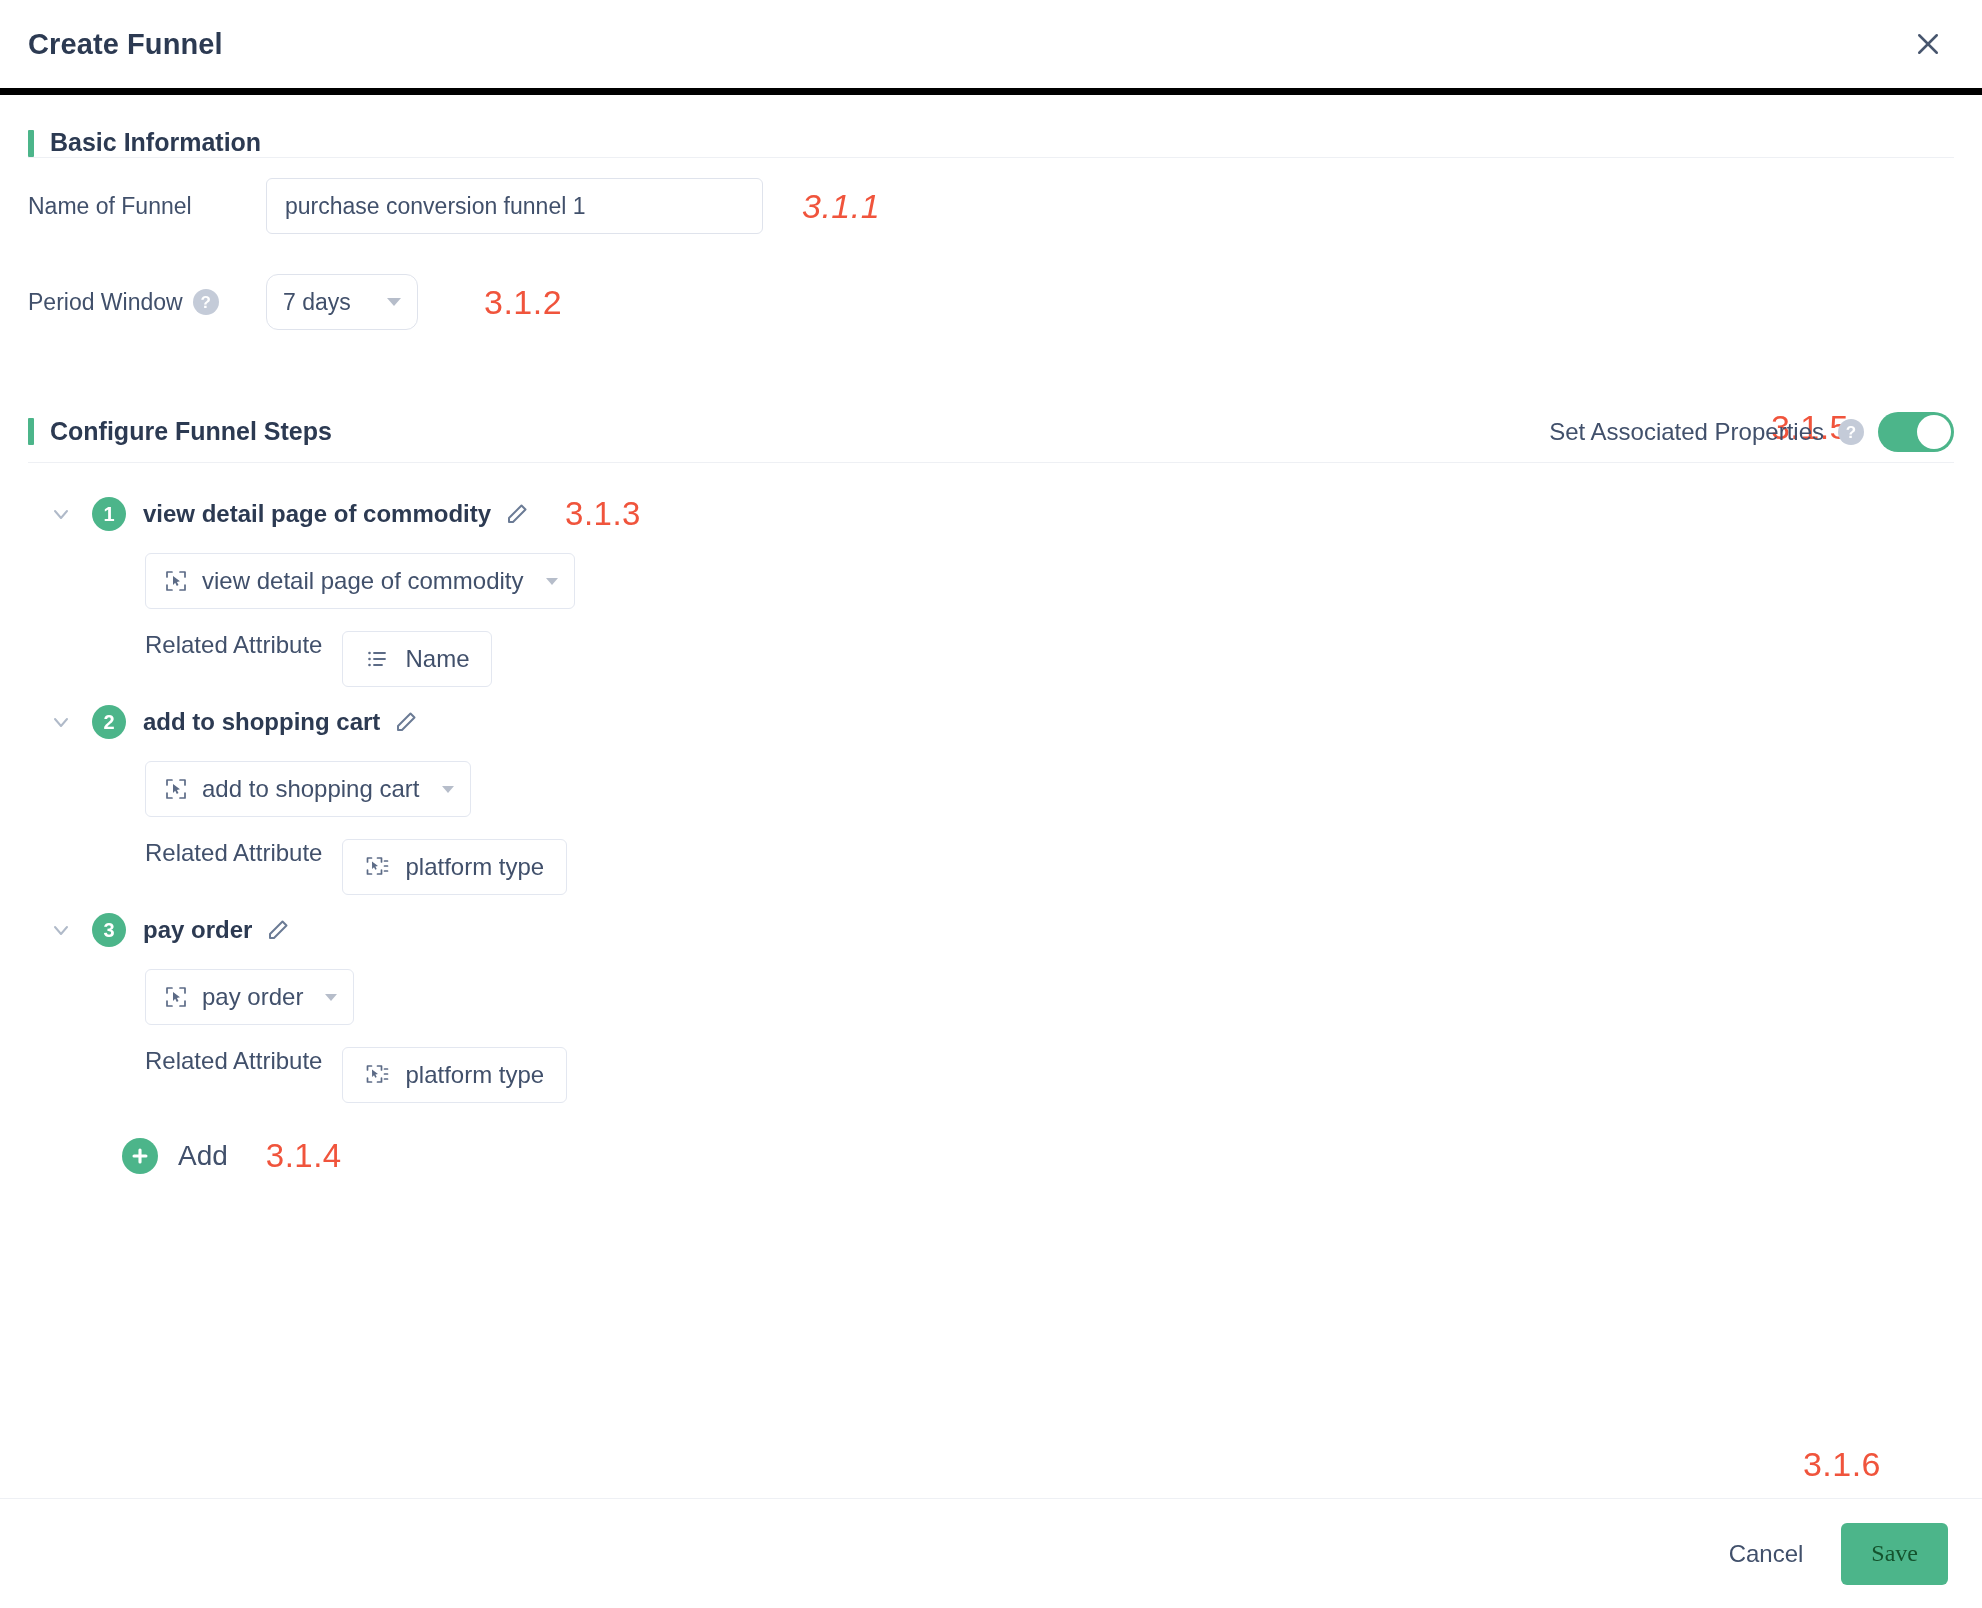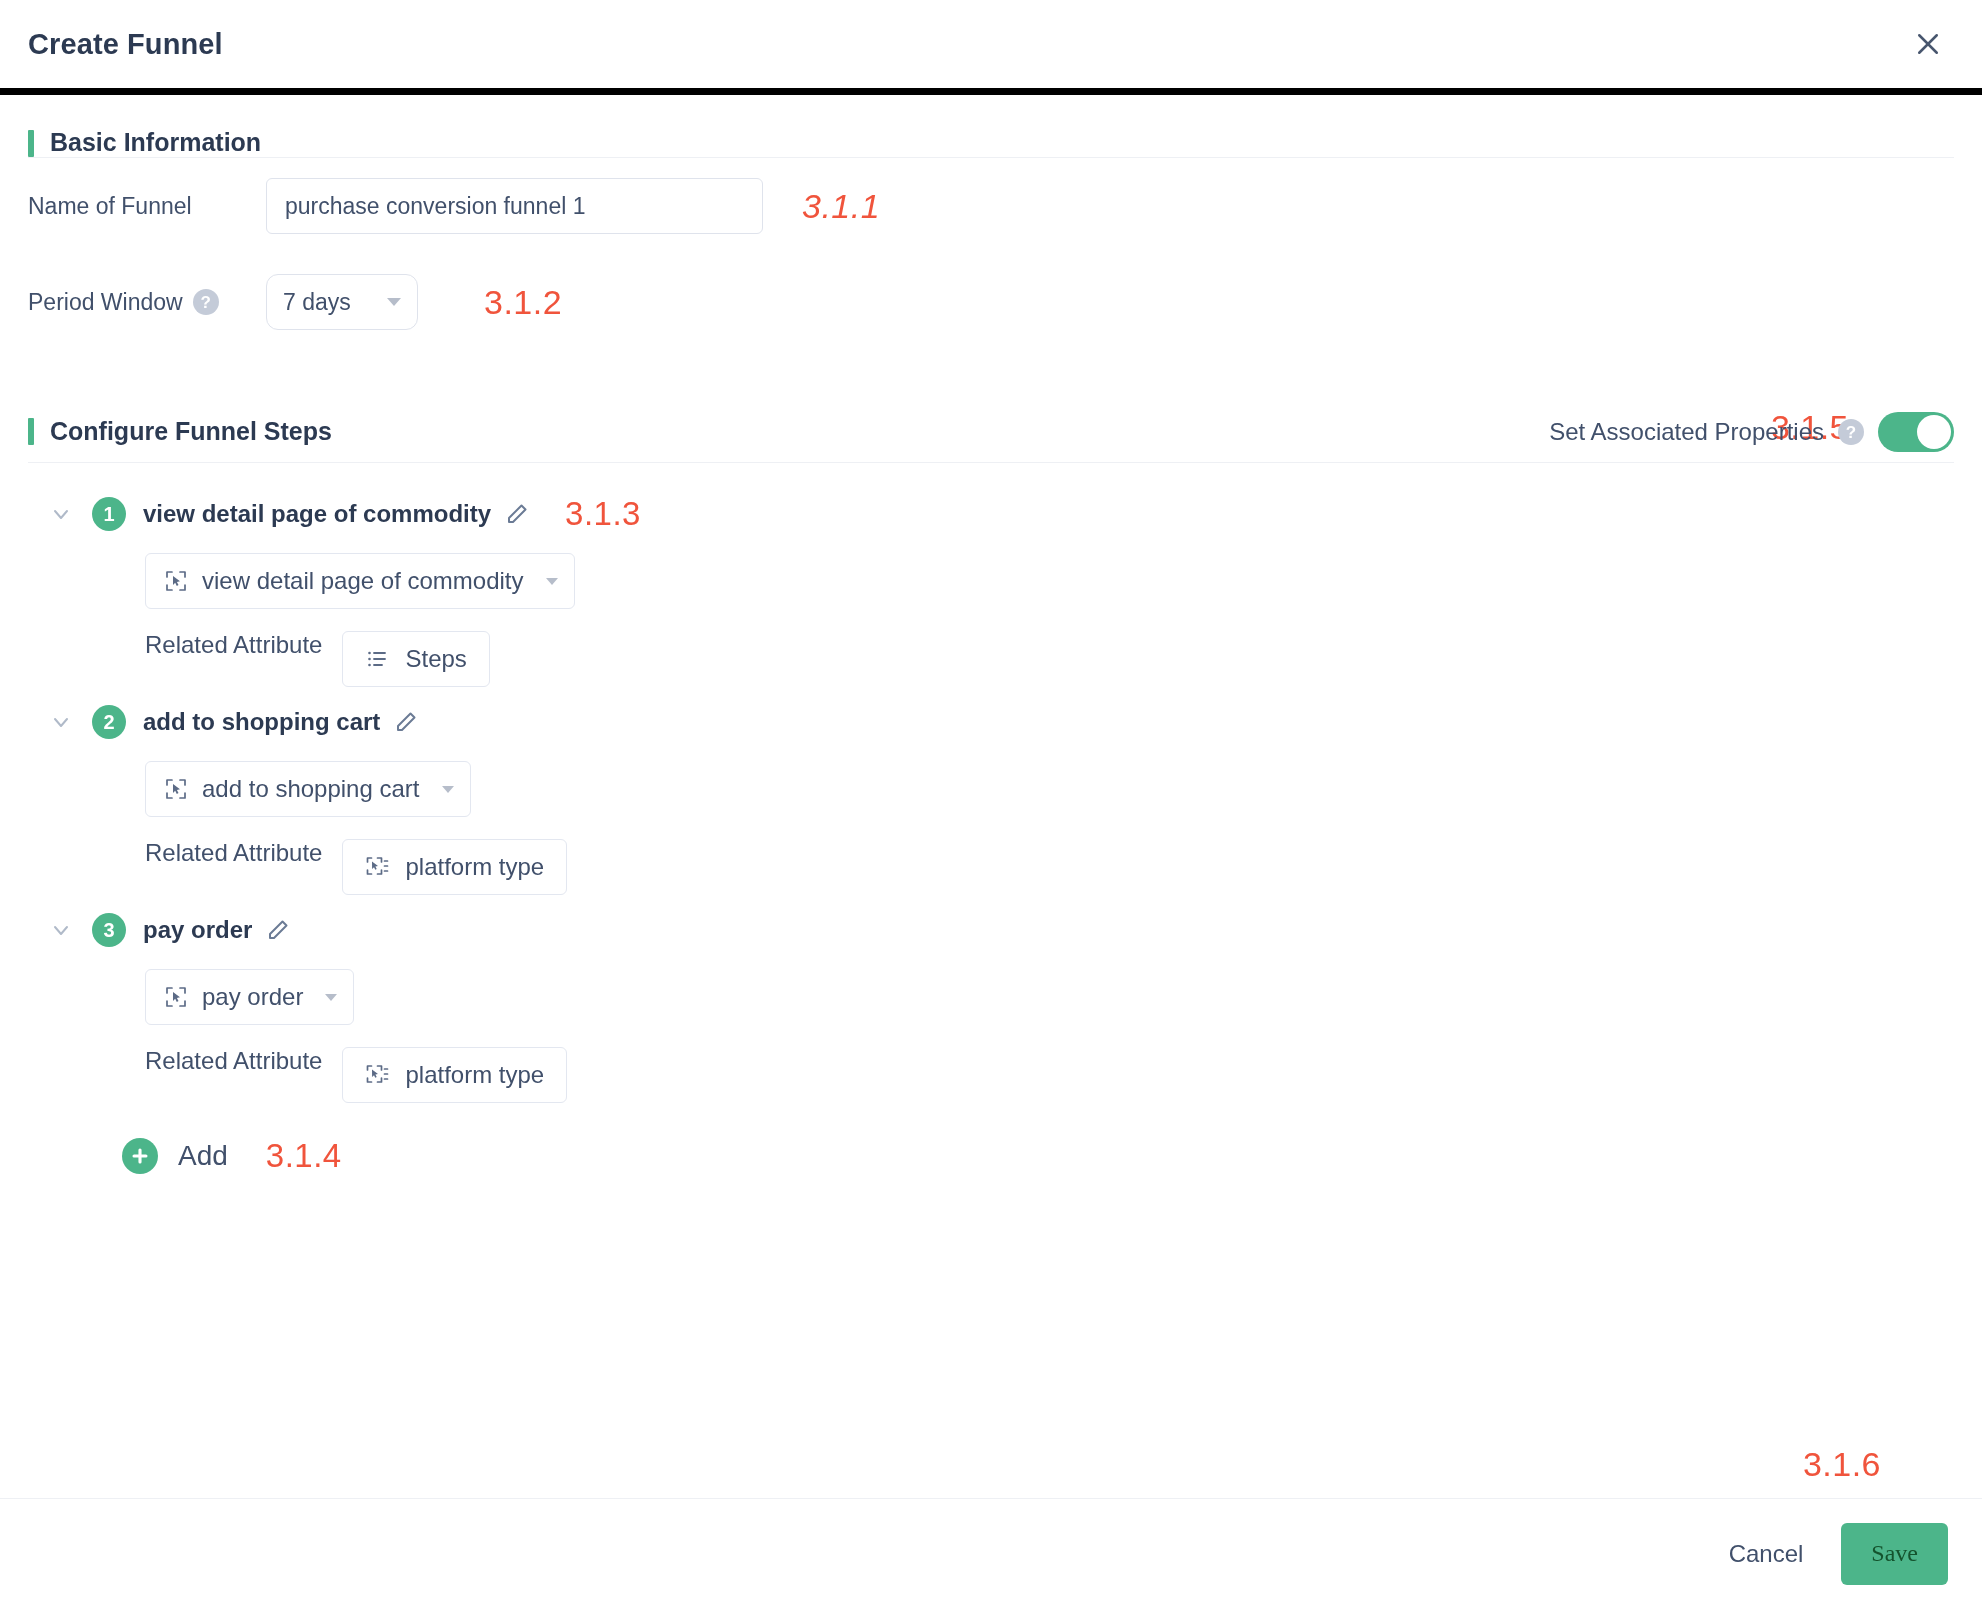--- a/index.html
+++ b/index.html
@@ -468,21 +468,21 @@
               <span>
                 <svg class="ico" width="24" height="24" viewBox="0 0 24 24" fill="none" stroke="#5c6b86" stroke-width="1.8" stroke-linecap="round">
                   <line x1="9" y1="6" x2="20" y2="6"></line>
                   <line x1="9" y1="12" x2="20" y2="12"></line>
                   <line x1="9" y1="18" x2="17" y2="18"></line>
                   <circle cx="4.5" cy="6" r="1.3" fill="#5c6b86" stroke="none"></circle>
                   <circle cx="4.5" cy="12" r="1.3" fill="#5c6b86" stroke="none"></circle>
                   <circle cx="4.5" cy="18" r="1.3" fill="#5c6b86" stroke="none"></circle>
                 </svg>
               </span>
-              <span>Steps</span>
+              <span>Name</span>
             </div>
           </div>
         </div>
       </div>
 
       <div class="step">
         <div class="step-head">
           <span class="chevron">
             <svg class="ico" width="24" height="24" viewBox="0 0 24 24" fill="none" stroke="#b0bac9" stroke-width="2" stroke-linecap="round" stroke-linejoin="round">
               <polyline points="6 9 12 16 18 9"></polyline>

